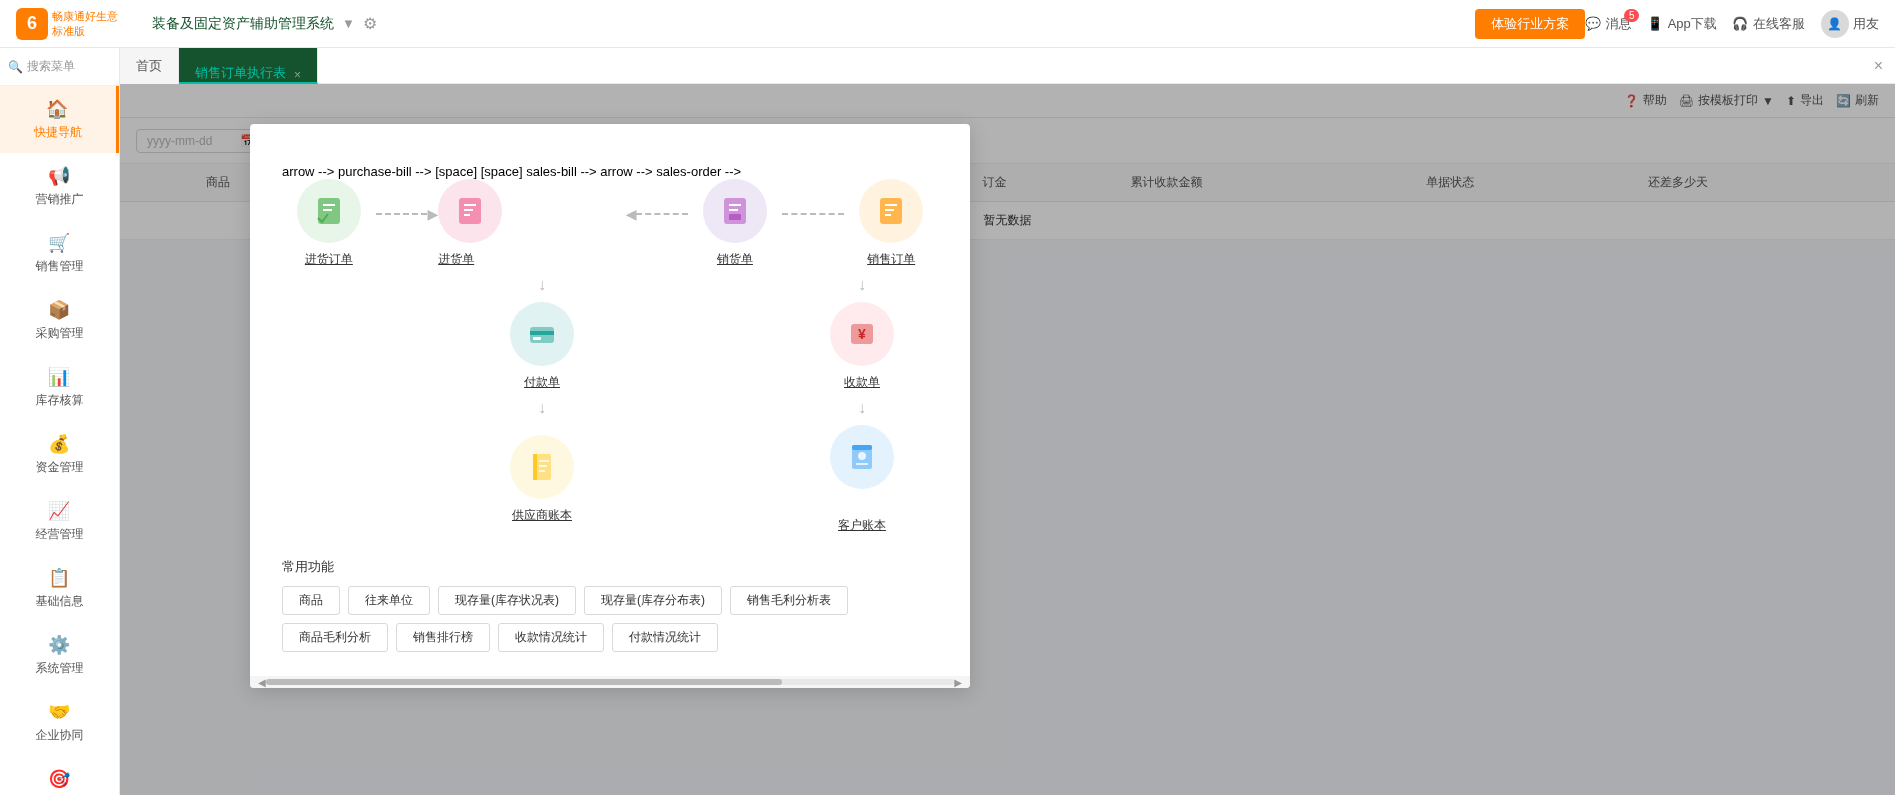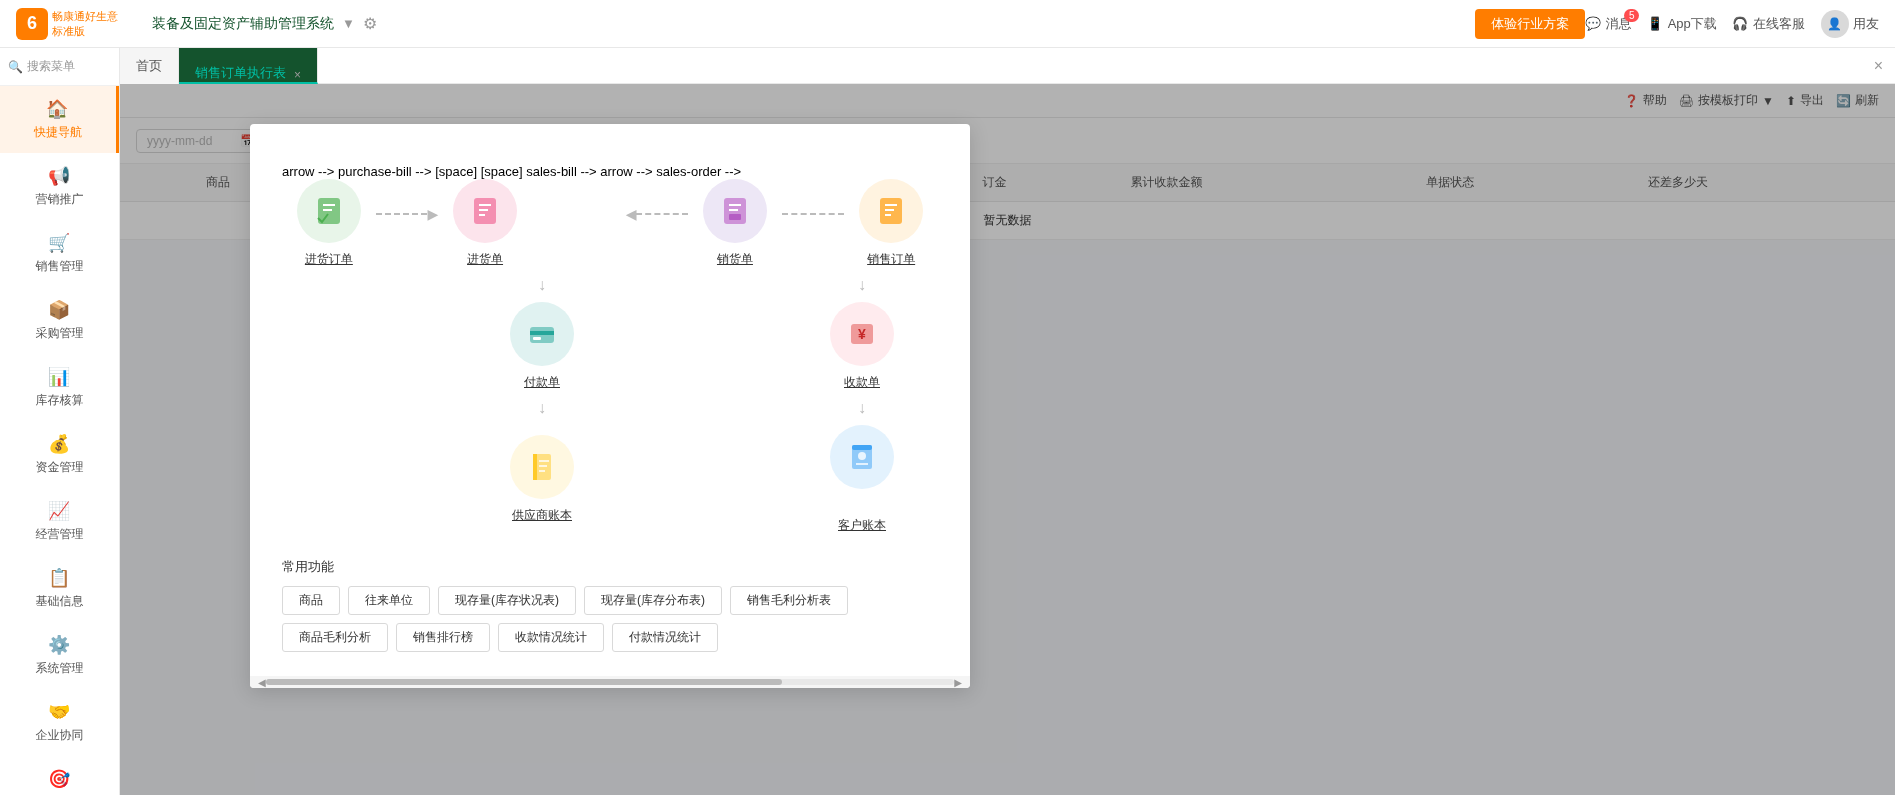--- a/index.html
+++ b/index.html
@@ -291,21 +291,21 @@
                       </svg>
                   </div>
                   <span class="flow-label">进货订单</span>
                 </div>
 
                 <div style="display:flex;align-items:center;padding-bottom:20px;width:80px;">
                   <div style="flex:1;border-top:2px dashed #bbb;"></div>
                   <span style="color:#bbb;font-size:14px;">▶</span>
                 </div>
 
-                <div class="flow-node" style="width:120px; align-items:center;">
+                <div class="flow-node" style="width:120px; align-items:flex-start;">
                   <div class="flow-circle pink" style="width:64px;height:64px;border-radius:50%;display:flex;align-items:center;justify-content:center;font-size:26px;">
                     <svg width="34" height="34" viewBox="0 0 34 34" fill="none">
                         <rect x="6" y="4" width="22" height="26" rx="3" fill="#f48fb1"></rect>
                         <line x1="11" y1="11" x2="23" y2="11" stroke="#fff" stroke-width="2"></line>
                         <line x1="11" y1="16" x2="20" y2="16" stroke="#fff" stroke-width="2"></line>
                         <line x1="11" y1="21" x2="17" y2="21" stroke="#fff" stroke-width="2"></line>
                       </svg>
                   </div>
                   <span class="flow-label">进货单</span>
                 </div>

